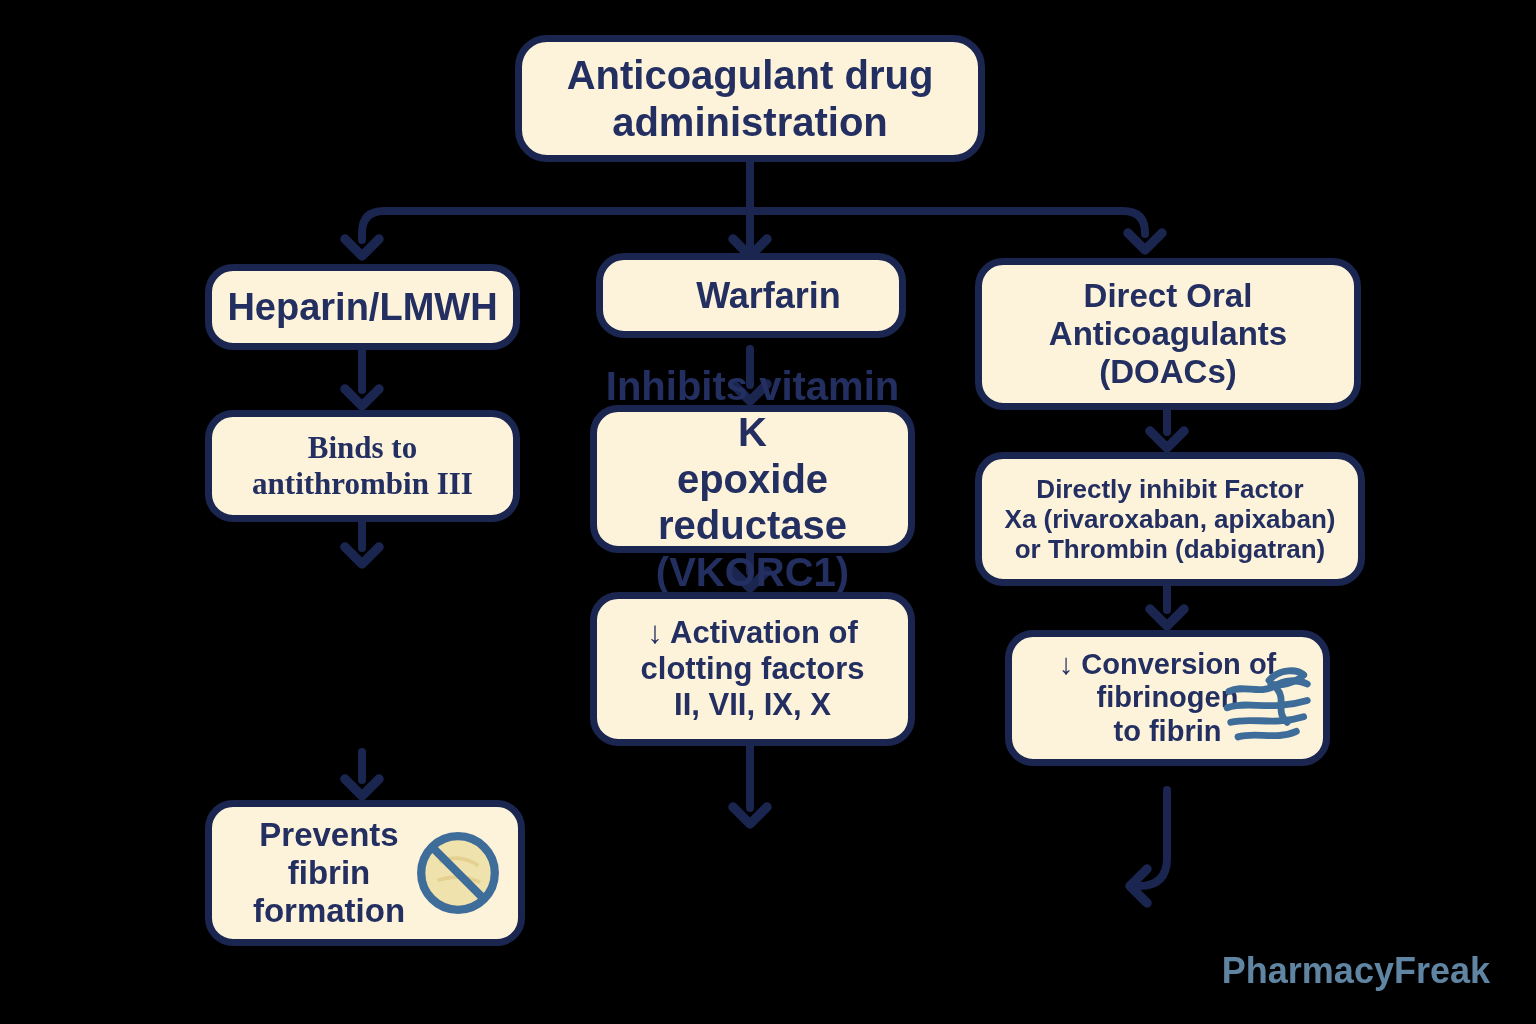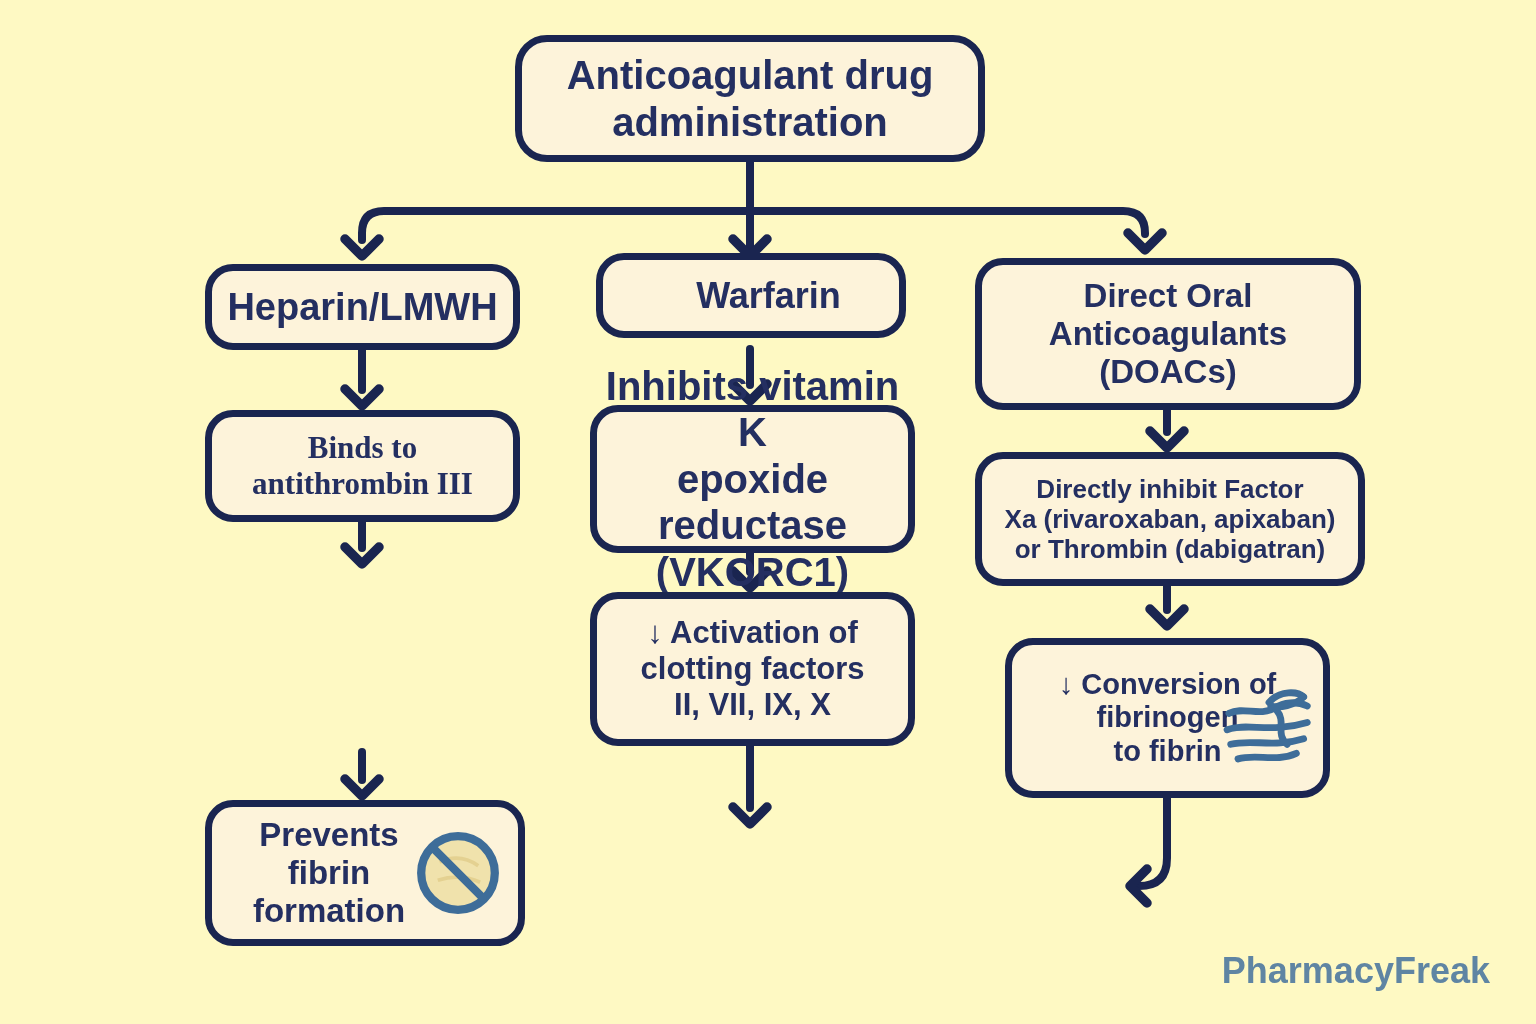--- a/index.html
+++ b/index.html
@@ -1,18 +1,18 @@
 <!DOCTYPE html>
 <html><head>
 <meta charset="utf-8">
 <style>
   html,body{margin:0;padding:0;background:#97c9ea;}
   #canvas{
     position:relative;width:1536px;height:1024px;overflow:hidden;
-    background:#fef9c3;
+    background:#000000;
     font-family:"Liberation Sans","DejaVu Sans",sans-serif;
     color:#242f61;
   }
   svg.connectors{position:absolute;left:0;top:0;width:1536px;height:1024px;}
   svg.connectors path{stroke:#1a2550;stroke-width:8;fill:none;stroke-linecap:round;stroke-linejoin:round;}
   svg.connectors path.chev{stroke-width:9.5;}
   .node{
     position:absolute;box-sizing:border-box;
     background:#fdf3da;border:7px solid #1a2550;border-radius:28px;
     display:flex;flex-direction:column;align-items:center;justify-content:center;
@@ -22,21 +22,21 @@
   
   .n-root{left:515px;top:35px;width:470px;height:127px;border-radius:32px;font-size:40px;}
   .n-hep-h{left:205px;top:264px;width:315px;height:86px;font-size:38px;}
   .n-war-h{left:596px;top:253px;width:310px;height:85px;font-size:36px;padding-left:35px;}
   .n-doac-h{left:975px;top:258px;width:386px;height:152px;font-size:33px;}
   .n-hep-1{left:205px;top:410px;width:315px;height:112px;font-size:31px;font-family:Liberation Serif, serif;}
   .n-war-1{left:590px;top:405px;width:325px;height:148px;font-size:40px;}
   .n-doac-1{left:975px;top:452px;width:390px;height:134px;font-size:26px;}
   .n-hep-2{left:205px;top:568px;width:320px;height:184px;font-size:30px;padding-top:6px;}
   .n-war-2{left:590px;top:592px;width:325px;height:154px;font-size:31px;}
-  .n-doac-2{left:1005px;top:630px;width:325px;height:160px;font-size:29px;margin-top:8px;}
+  .n-doac-2{left:1005px;top:630px;width:325px;height:136px;font-size:29px;}
   .n-hep-3{left:205px;top:800px;width:320px;height:146px;font-size:33px;}
   .n-hep-3 .lbl{padding-right:82px;padding-left:10px;}
   .n-outcome{left:592px;top:828px;width:533px;height:124px;}
   .n-outcome .l1{font-size:37px;line-height:1.15;}
   .n-outcome .l2{font-size:26px;letter-spacing:-0.3px;line-height:1.2;}
   
   .icon-row{display:flex;align-items:center;justify-content:center;gap:22px;margin-top:4px;}
   .times{font-size:46px;color:#1a2550;font-weight:700;line-height:1;}
   .iia-circle{
     box-sizing:border-box;width:100px;height:96px;border:8px solid #1a2550;border-radius:50%;

